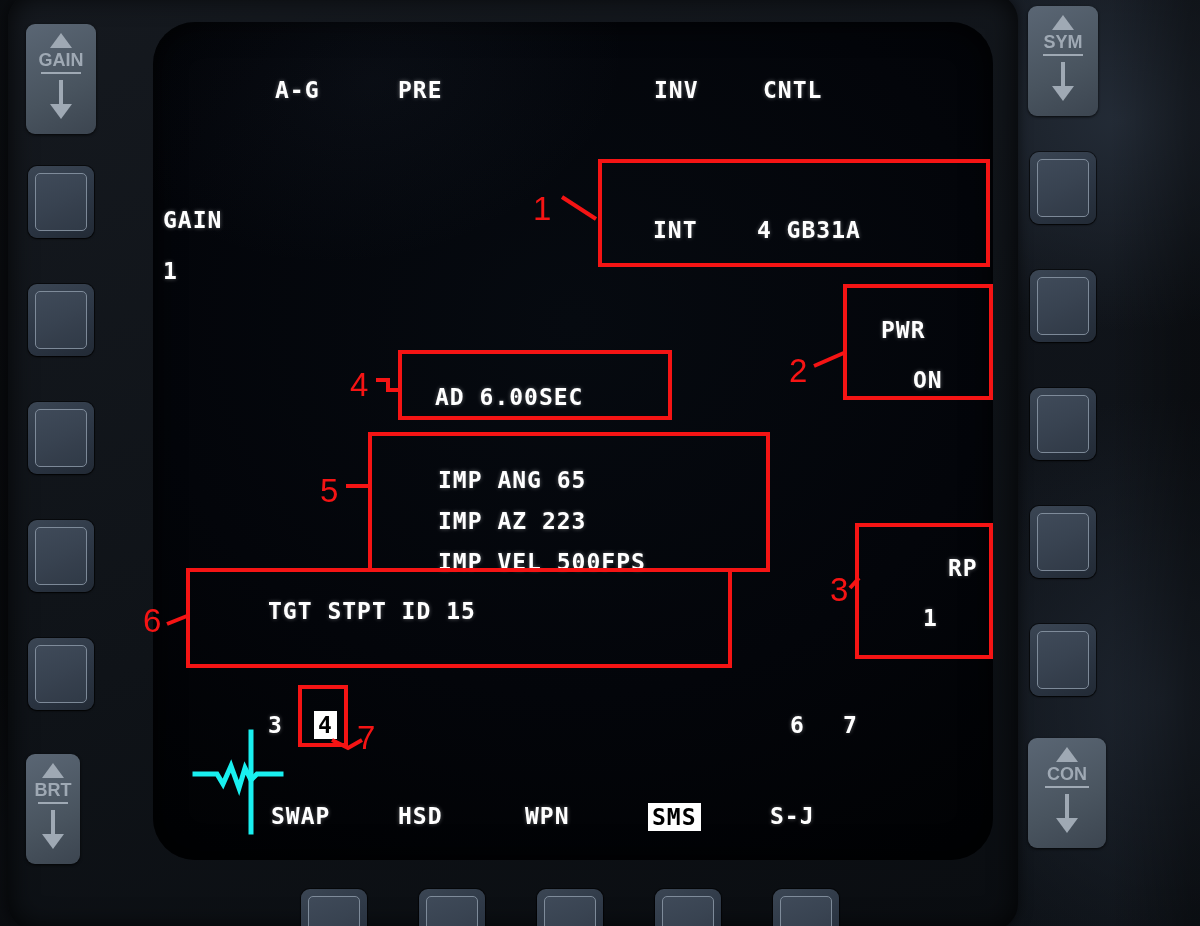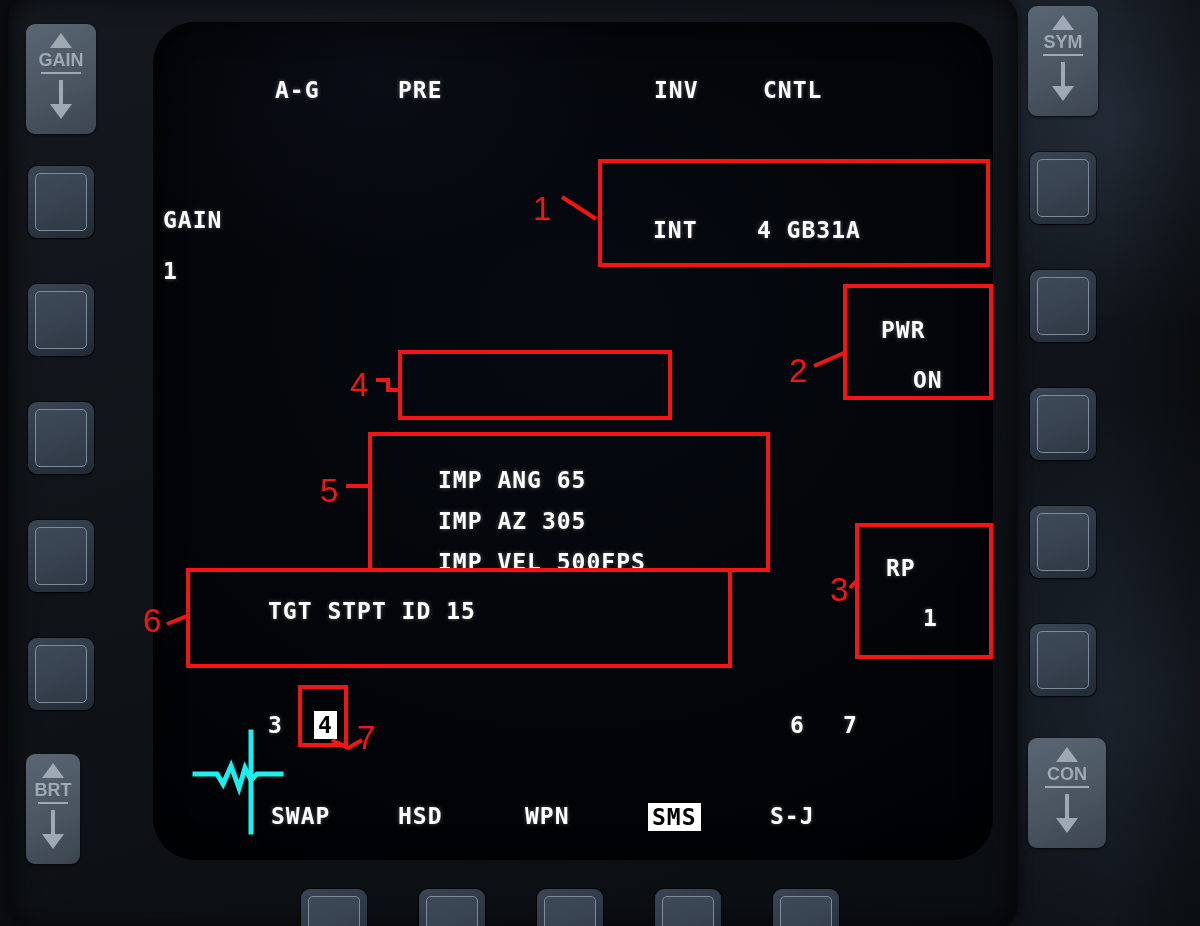--- a/index.html
+++ b/index.html
@@ -191,26 +191,27 @@
     <div class="mfdtext" style="left:610px;top:55px;">CNTL</div>
 
     <div class="mfdtext" style="left:10px;top:185px;">GAIN</div>
     <div class="mfdtext" style="left:10px;top:236px;">1</div>
 
     <div class="mfdtext" style="left:500px;top:195px;">INT    4 GB31A</div>
 
     <div class="mfdtext" style="left:728px;top:295px;">PWR</div>
     <div class="mfdtext" style="left:760px;top:345px;">ON</div>
 
+    <div class="mfdtext" style="left:282px;top:362px;">AD 6.00SEC</div>
 
     <div class="mfdtext" style="left:285px;top:445px;">IMP ANG 65</div>
-    <div class="mfdtext" style="left:285px;top:486px;">IMP AZ 305</div>
+    <div class="mfdtext" style="left:285px;top:486px;">IMP AZ 223</div>
     <div class="mfdtext" style="left:285px;top:527px;">IMP VEL 500FPS</div>
 
-    <div class="mfdtext" style="left:733px;top:533px;">RP</div>
+    <div class="mfdtext" style="left:795px;top:533px;">RP</div>
     <div class="mfdtext" style="left:770px;top:583px;">1</div>
 
     <div class="mfdtext" style="left:79px;top:576px;margin-left:36px;">TGT STPT ID 15</div>
 
     <div class="mfdtext" style="left:115px;top:690px;">3</div>
     <div class="mfdtext inv" style="left:161px;top:689px;">4</div>
     <div class="mfdtext" style="left:637px;top:690px;">6</div>
     <div class="mfdtext" style="left:690px;top:690px;">7</div>
 
     <svg style="position:absolute;left:32px;top:700px;" width="110" height="115" viewBox="0 0 110 115">

